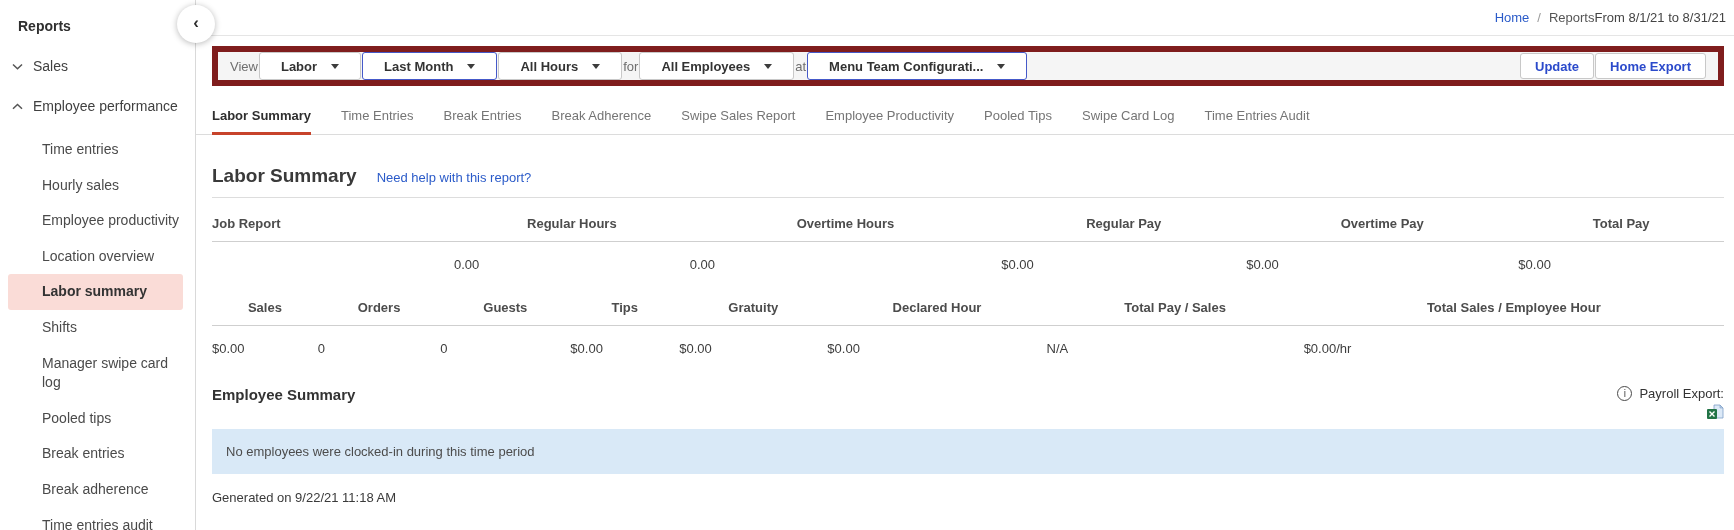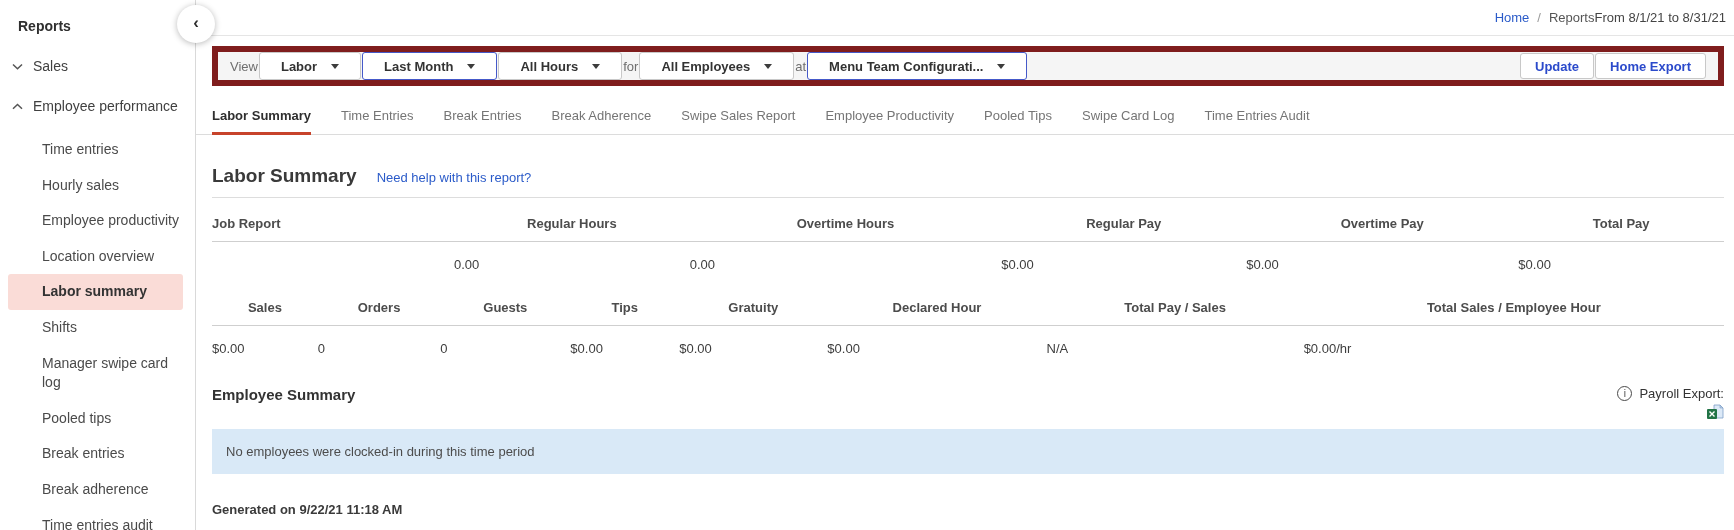--- a/index.html
+++ b/index.html
@@ -75,21 +75,21 @@
   .emp-row { display:flex; justify-content:space-between; align-items:flex-start; margin-top:16px; }
   .emp-row h2 { margin:0; }
   .payroll { display:flex; flex-direction:column; align-items:flex-end; gap:3px; }
   .payroll-line { display:flex; align-items:center; gap:7px; font-size:13px; color:#333; }
   .info-icon { width:15px; height:15px; border:1px solid #4a4a4a; border-radius:50%; display:inline-flex;
                align-items:center; justify-content:center; font-size:10px; color:#4a4a4a; cursor:pointer;
                font-style:normal; }
   .excel { cursor:pointer; line-height:0; }
 
   .banner { margin-top:8px; background:var(--banner-blue,#d9e9f7); padding:15px 14px; font-size:13px; color:#4c4c4c; }
-  .generated { margin-top:28px; font-size:13px; font-weight:bold; color:#3a3a3a; }
+  .generated { margin-top:16px; font-size:13px; font-weight:normal; color:#3a3a3a; }
 </style>
 </head>
 <body>
 
 <div class="app">
 
   <aside class="sidebar">
     <div class="sidebar-title">Reports</div>
 
     <div class="side-section">

